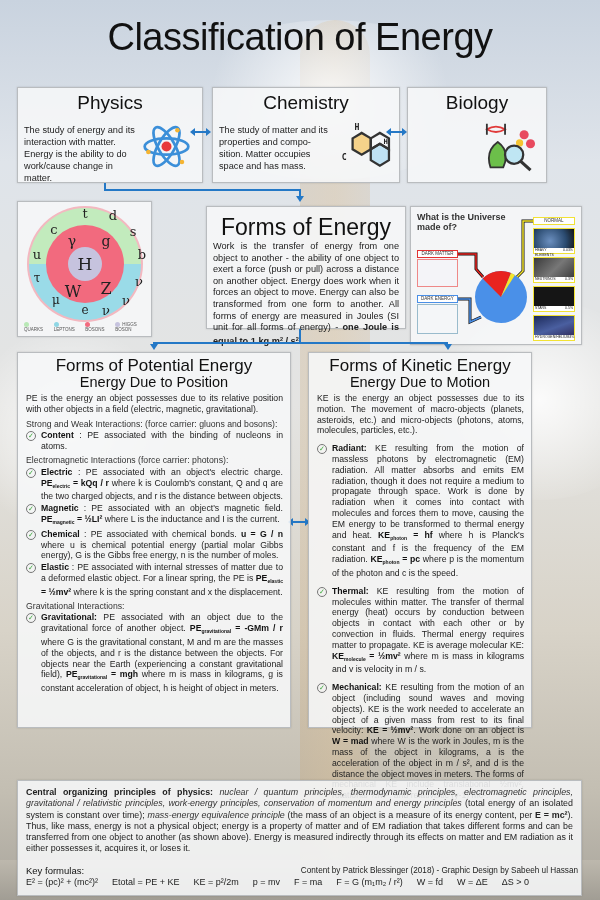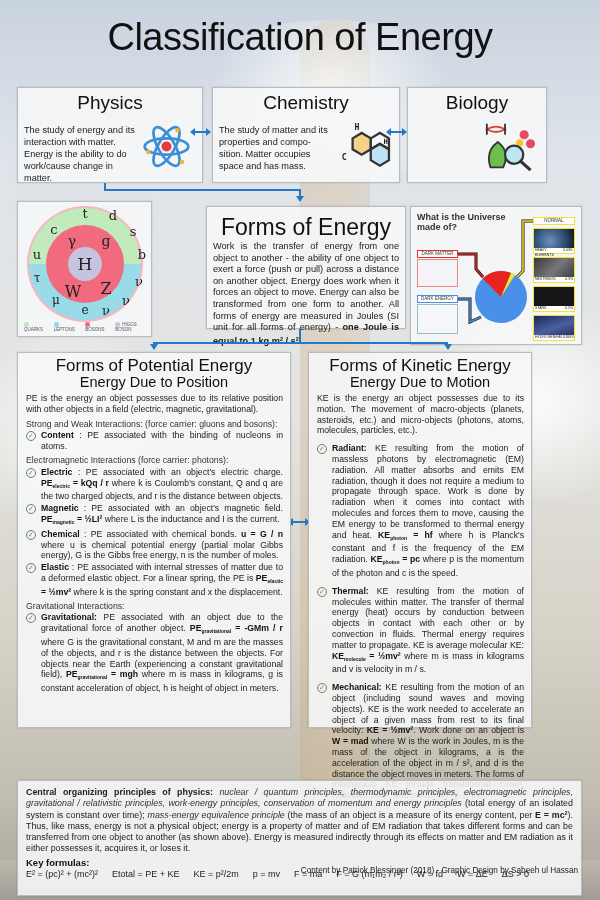--- a/index.html
+++ b/index.html
@@ -59,21 +59,21 @@
   .item .check {
     position: absolute; left: 0; top: 1px; width: 10px; height: 10px; border-radius: 50%;
     border: 1.2px solid #777; font-size: 7px; line-height: 8px; text-align: center; color: #3fa83f; font-weight: bold;
   }
   .item b, .intro b { color: #111; }
   sub { font-size: 5px; vertical-align: -2px; font-weight: bold; }
   sup { font-size: 5.5px; vertical-align: 3px; }
   .ke .item { margin-bottom: 7px; }
   .bottom-panel { padding: 6px 8px; font-size: 8.9px; line-height: 11.3px; text-align: justify; color: #222; }
   .bottom-panel i { color: #333; }
-  .formulas-title { font-weight: bold; margin-top: 2px; font-size: 9.5px; color: #111; }
+  .formulas-title { font-weight: normal; margin-top: 10px; font-size: 9.5px; color: #111; }
   .formula-row { display: flex; gap: 14px; font-size: 9px; margin-top: 1px; white-space: nowrap; }
   .credit { position: absolute; right: 22px; top: 866px; font-size: 8.2px; color: #222; }
 
   
   .particles { position: absolute; left: 17px; top: 201px; width: 135px; height: 136px; }
   .legend { position: absolute; left: 6px; bottom: 4px; display: flex; gap: 6px; font-size: 4.5px; color: #555; }
   .legend span::before { content: ""; display: inline-block; width: 5px; height: 5px; border-radius: 50%; margin-right: 2px; vertical-align: -1px; background: var(--c); }
 
   
   .universe { position: absolute; left: 410px; top: 200px; width: 172px; height: 139px; margin-top: 6px; }

